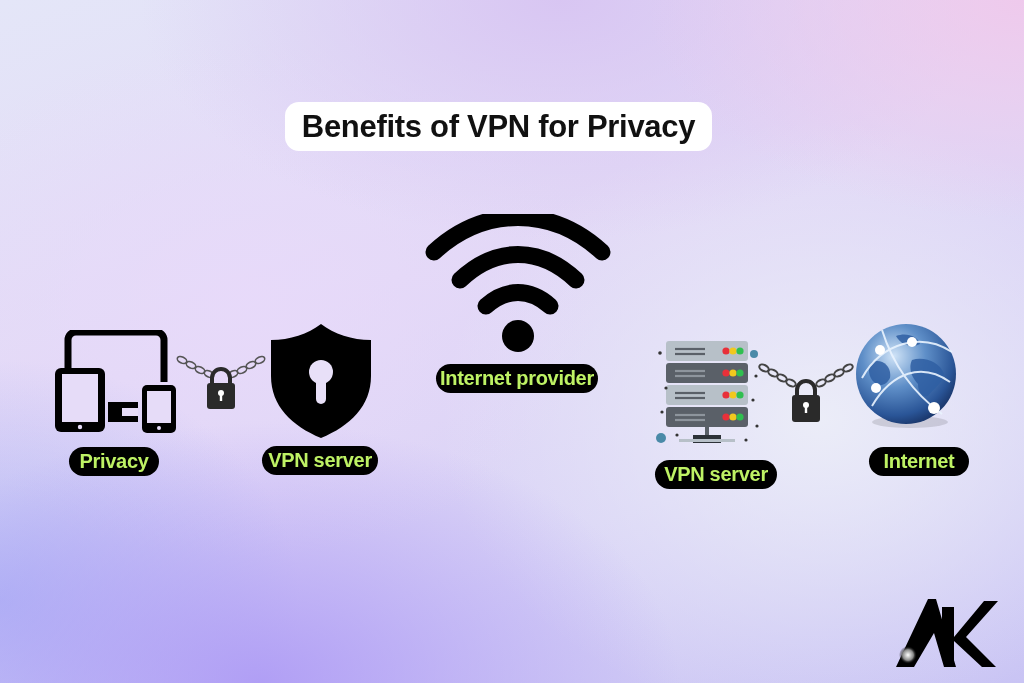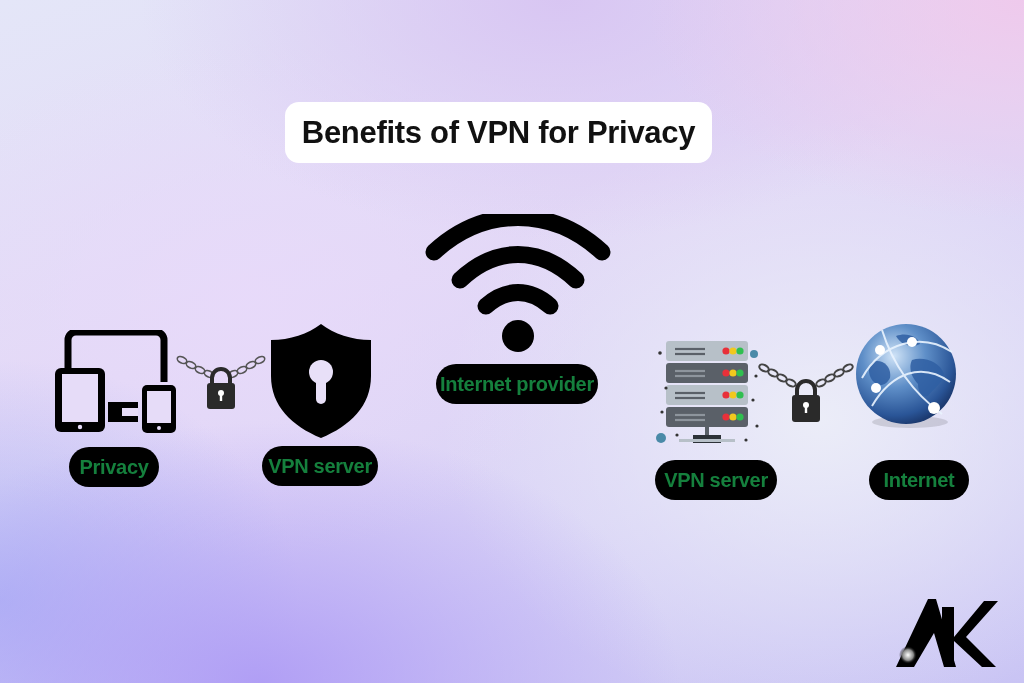--- a/index.html
+++ b/index.html
@@ -10,28 +10,28 @@
     background:
       radial-gradient(ellipse 420px 260px at 260px 683px, rgba(170,150,245,0.85), rgba(170,150,245,0) 100%),
       radial-gradient(ellipse 300px 240px at 0px 600px, rgba(160,170,245,0.7), rgba(160,170,245,0) 100%),
       radial-gradient(ellipse 380px 220px at 1024px 0px, rgba(240,200,235,0.9), rgba(240,200,235,0) 100%),
       radial-gradient(ellipse 420px 240px at 560px 0px, rgba(215,195,242,0.9), rgba(215,195,242,0) 100%),
       radial-gradient(ellipse 360px 260px at 240px 300px, rgba(232,218,250,0.9), rgba(232,218,250,0) 100%),
       radial-gradient(ellipse 380px 300px at 820px 420px, rgba(236,238,248,0.95), rgba(236,238,248,0) 100%),
       linear-gradient(160deg, #e4e6f8 0%, #e2d8f6 40%, #d8d2f6 70%, #c9c4f4 100%);
   }
   .title-box {
-    position: absolute; left: 285px; top: 102px; width: 427px; height: 61px;
+    position: absolute; left: 285px; top: 102px; width: 427px; height: 49px;
     background: #ffffff; border-radius: 14px;
     display: flex; align-items: center; justify-content: center;
   }
   .title-box span { font-size: 31px; font-weight: bold; color: #111; letter-spacing: -0.3px; }
   .pill {
-    position: absolute; background: #000; color: #15803d;
-    border-radius: 22px; height: 40px;
+    position: absolute; background: #000; color: #bef264;
+    border-radius: 22px; height: 29px;
     display: flex; align-items: center; justify-content: center;
     font-size: 20px; font-weight: bold; letter-spacing: -0.3px;
   }
   .icon { position: absolute; }
   .logo { position: absolute; right: 22px; bottom: 14px; }
 </style>
 </head>
 <body>
 
 <div class="title-box">
@@ -167,21 +167,21 @@
   <circle cx="28" cy="28" r="5" fill="#fff"></circle>
   <circle cx="60" cy="20" r="5" fill="#fff"></circle>
   <circle cx="24" cy="66" r="5" fill="#fff"></circle>
   <circle cx="82" cy="86" r="6" fill="#fff"></circle>
 </svg>
 
 <div class="pill" style="left:69px;top:447px;width:90px;">Privacy</div>
 <div class="pill" style="left:262px;top:446px;width:116px;">VPN server</div>
 <div class="pill" style="left:436px;top:364px;width:162px;">Internet provider</div>
 <div class="pill" style="left:655px;top:460px;width:122px;text-align:center;">VPN server</div>
-<div class="pill" style="left:869px;top:460px;width:100px;text-align:center;">Internet</div>
+<div class="pill" style="left:869px;top:447px;width:100px;text-align:center;">Internet</div>
 
 <svg class="logo" width="110" height="72" viewBox="0 0 110 72">
   <defs>
     <radialGradient id="glow" cx="50%" cy="50%" r="50%">
       <stop offset="0%" stop-color="#ffffff"></stop>
       <stop offset="60%" stop-color="#888"></stop>
       <stop offset="100%" stop-color="#000" stop-opacity="0"></stop>
     </radialGradient>
   </defs>
   <path d="M4 70 L36 2 L44 2 L64 70 L52 70 L42 36 L22 70 Z" fill="#000"></path>

